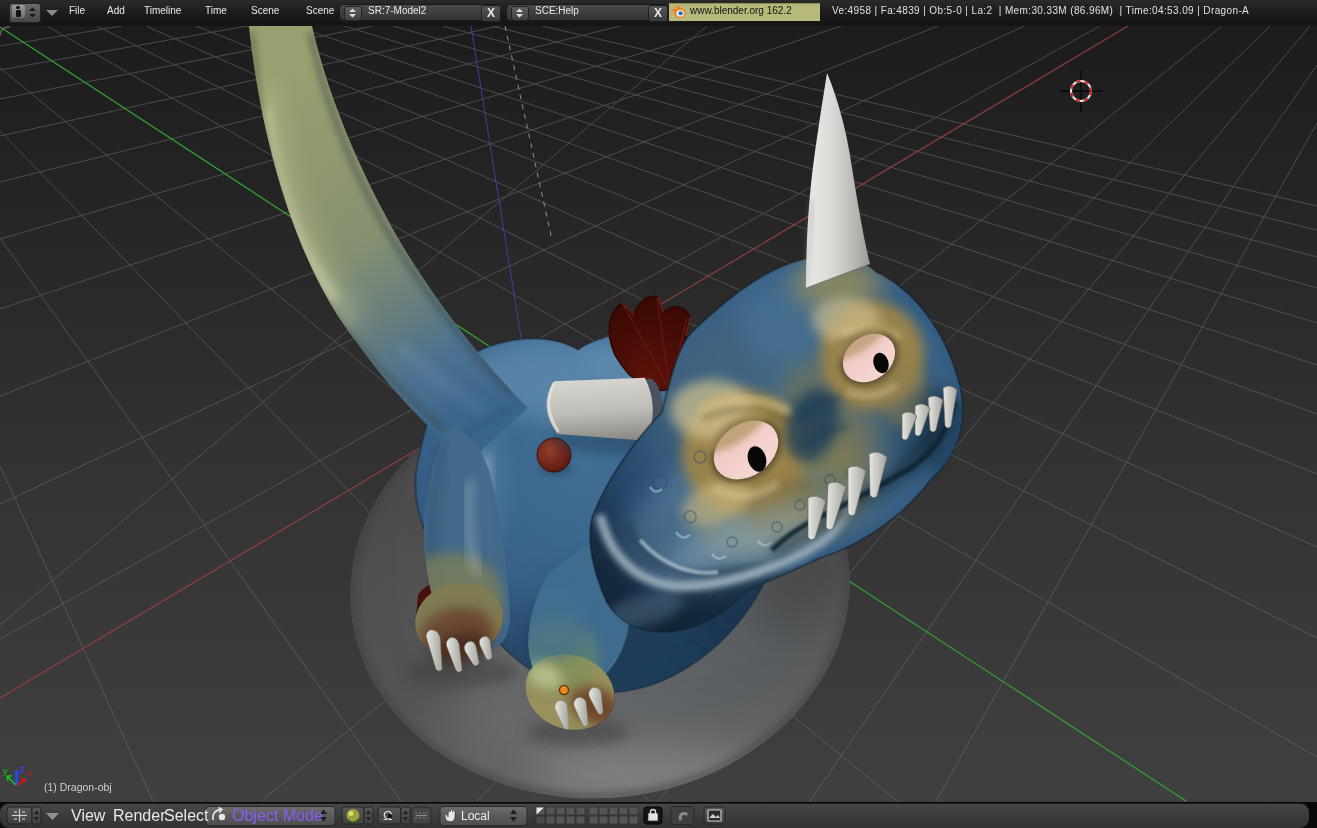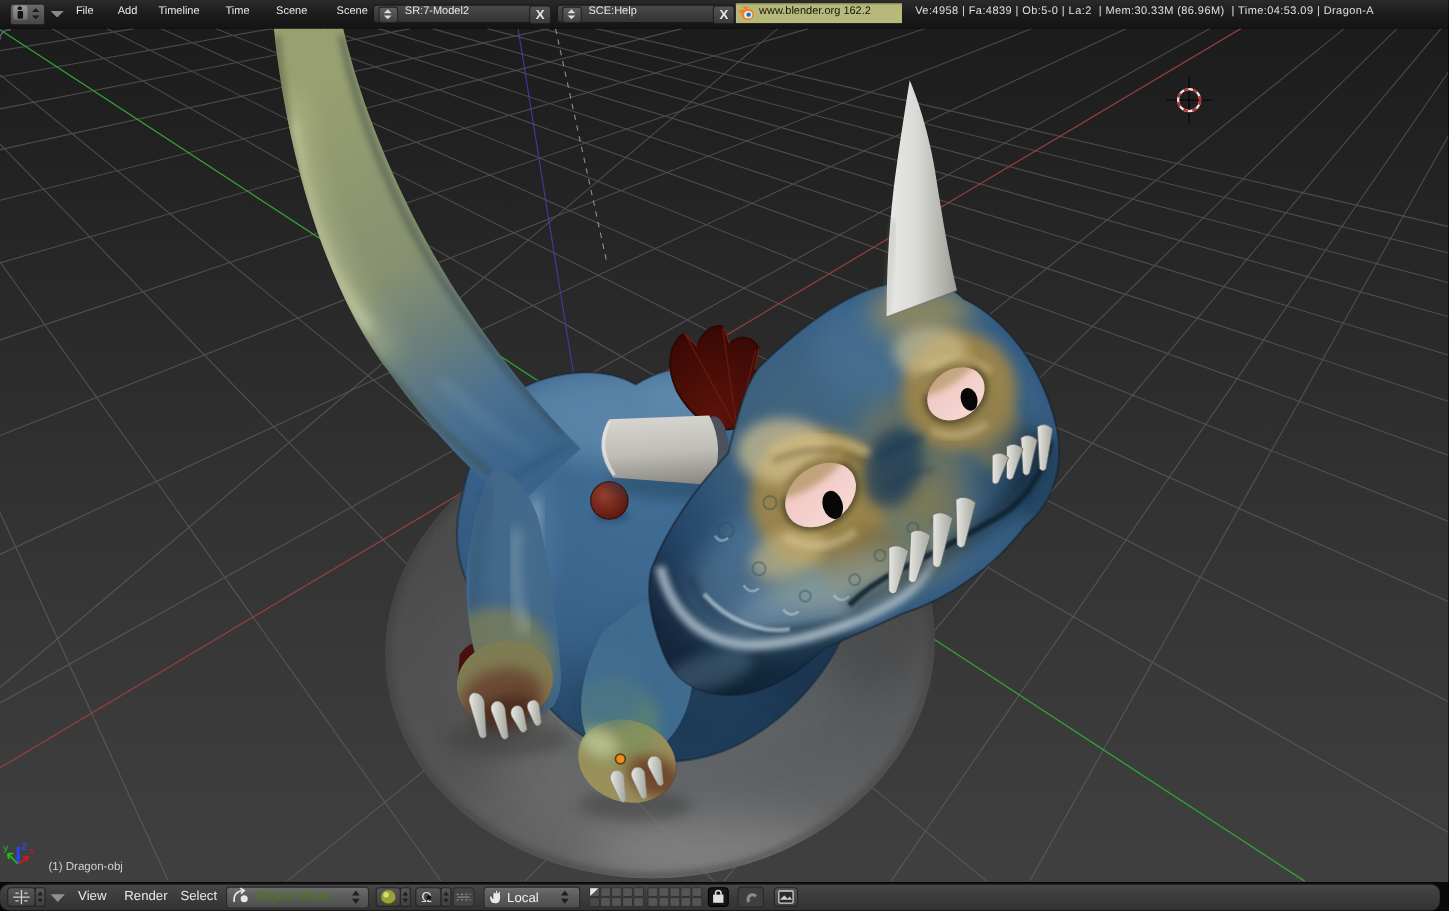--- a/index.html
+++ b/index.html
@@ -3,21 +3,21 @@
 html,body{margin:0;padding:0;background:#000;}
 body{width:1317px;height:828px;position:relative;overflow:hidden;
  font-family:"Liberation Sans",sans-serif;}
 #header{position:absolute;left:0;top:0;width:1317px;height:26px;
  background:linear-gradient(#2a2a2a,#191919 60%,#151515);}
 #vp{position:absolute;left:0;top:26px;}
 #footer{position:absolute;left:0;top:802px;width:1317px;height:26px;background:#0a0a0a;}
 #footbar{position:absolute;left:0;top:1px;width:1309px;height:25px;
  background:linear-gradient(#474747,#3a3a3a 55%,#323232);border-radius:9px;border-top:1px solid #1c1c1c;box-sizing:border-box;}
 .mtxt{position:absolute;top:5px;font-size:10px;color:#e8e8e8;white-space:pre;}
-.ftxt{position:absolute;top:5px;font-size:12px;color:#e8e8e8;white-space:pre;z-index:5;}
+.ftxt{position:absolute;top:5px;font-size:16px;color:#e8e8e8;white-space:pre;z-index:5;}
 </style></head><body>
 <div id="header">
 
  <div style="position:absolute;left:9px;top:3px;width:30px;height:18px;background:linear-gradient(#6a6a6a,#474747);border:1px solid #222;border-radius:3px;"></div>
  <div style="position:absolute;left:12px;top:5px;width:13px;height:13px;background:linear-gradient(#9a9a9a,#707070);border-radius:2px;"></div>
  <div style="position:absolute;left:16px;top:6px;width:4px;height:3px;background:#141414;border-radius:1.5px;"></div>
  <div style="position:absolute;left:15.5px;top:10px;width:5px;height:7px;background:#141414;border-radius:1px;"></div>
  <svg style="position:absolute;left:28px;top:7px" width="9" height="11">
       <path d="M1 4 L4.5 0.5 L8 4Z M1 7 L4.5 10.5 L8 7Z" fill="#1a1a1a"></path>
     </svg>
@@ -498,14 +498,14 @@
   <rect x="671" y="4.5" width="23" height="18" rx="3" fill="#3f3f3f" stroke="#2a2a2a"></rect>
   <path d="M677 16 A5.5 5.5 0 0 1 688 16 L685 16 A2.5 2.5 0 0 0 680 16 Z" transform="rotate(-40 682.5 13.5)" fill="#8f8f8f" stroke="#5a5a5a" stroke-width="0.5"></path>
 
   <rect x="704" y="5" width="21" height="17" rx="3" fill="url(#btn)" stroke="#252525"></rect>
   <rect x="708" y="8" width="13" height="11" rx="1" fill="#2a2a2a" stroke="#cfcfcf" stroke-width="1.2"></rect>
   <path d="M709 16 L713 12 L716 15 L718 13 L720 16 Z" fill="#cfcfcf"></path>
  </svg>
  <span class="ftxt" style="left:71px">View</span>
  <span class="ftxt" style="left:113px">Render</span>
  <span class="ftxt" style="left:164px">Select</span>
- <span class="ftxt" style="left:232px;color:#4d7c0f">Object Mode</span>
+ <span class="ftxt" style="left:232px;color:#8b5cf6">Object Mode</span>
 </div>
 
 </body></html>

